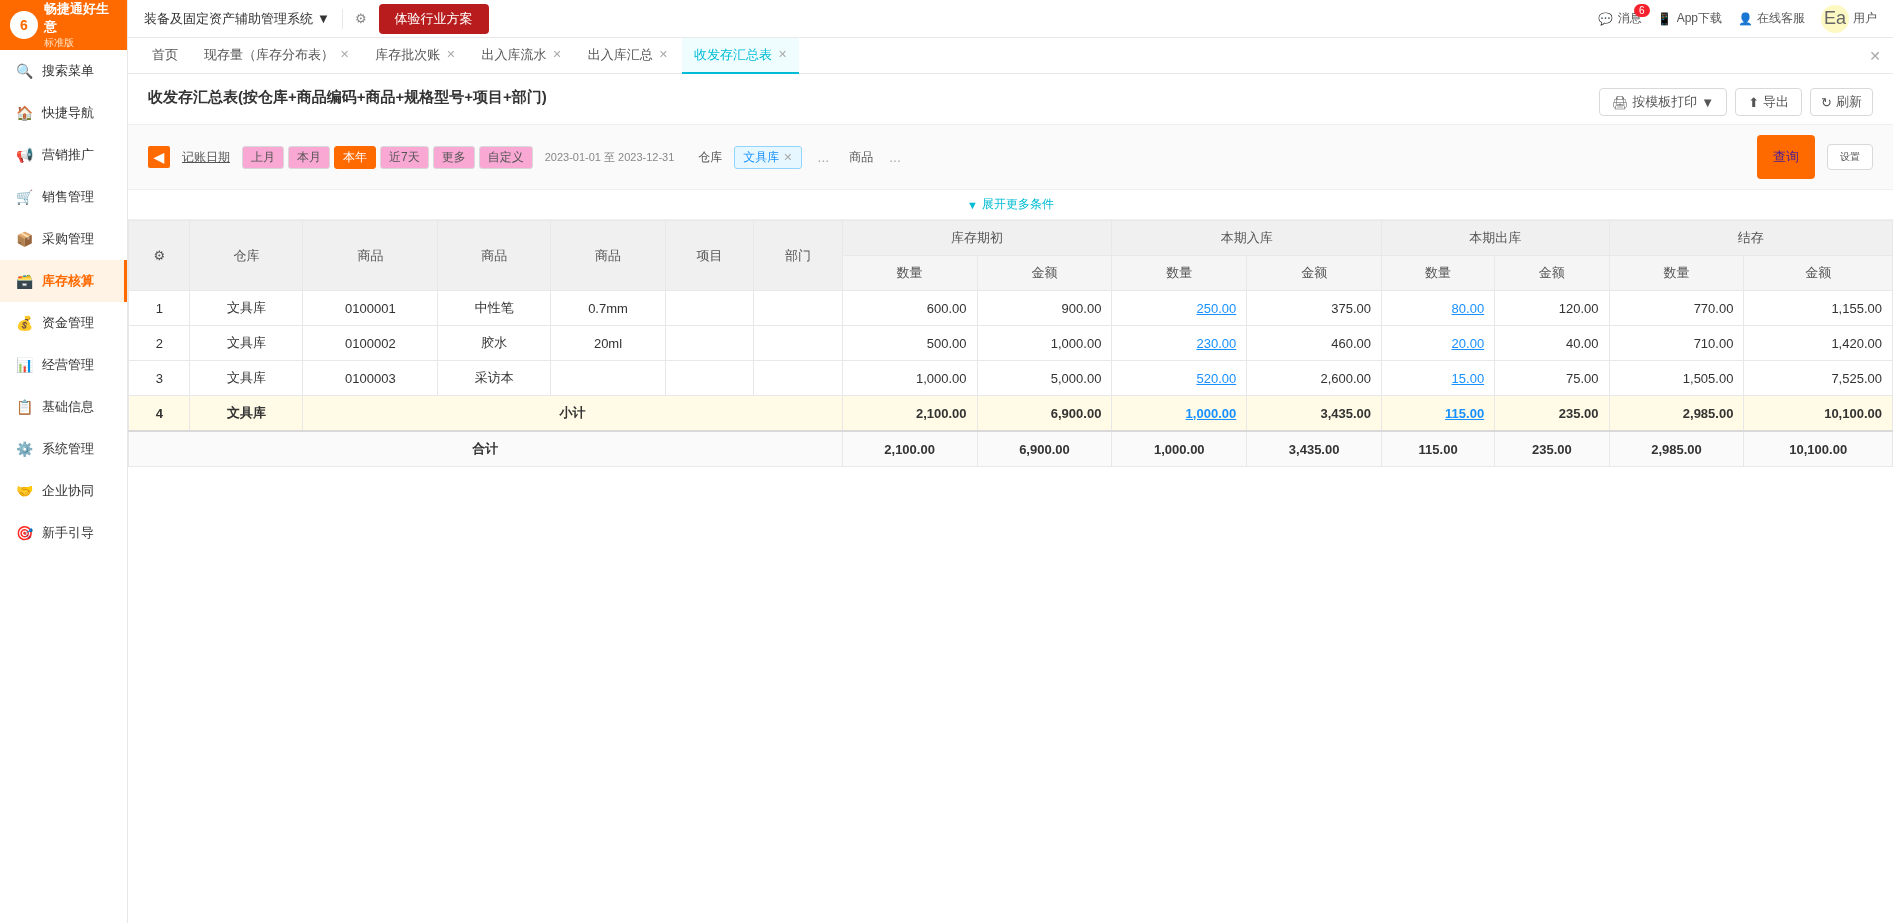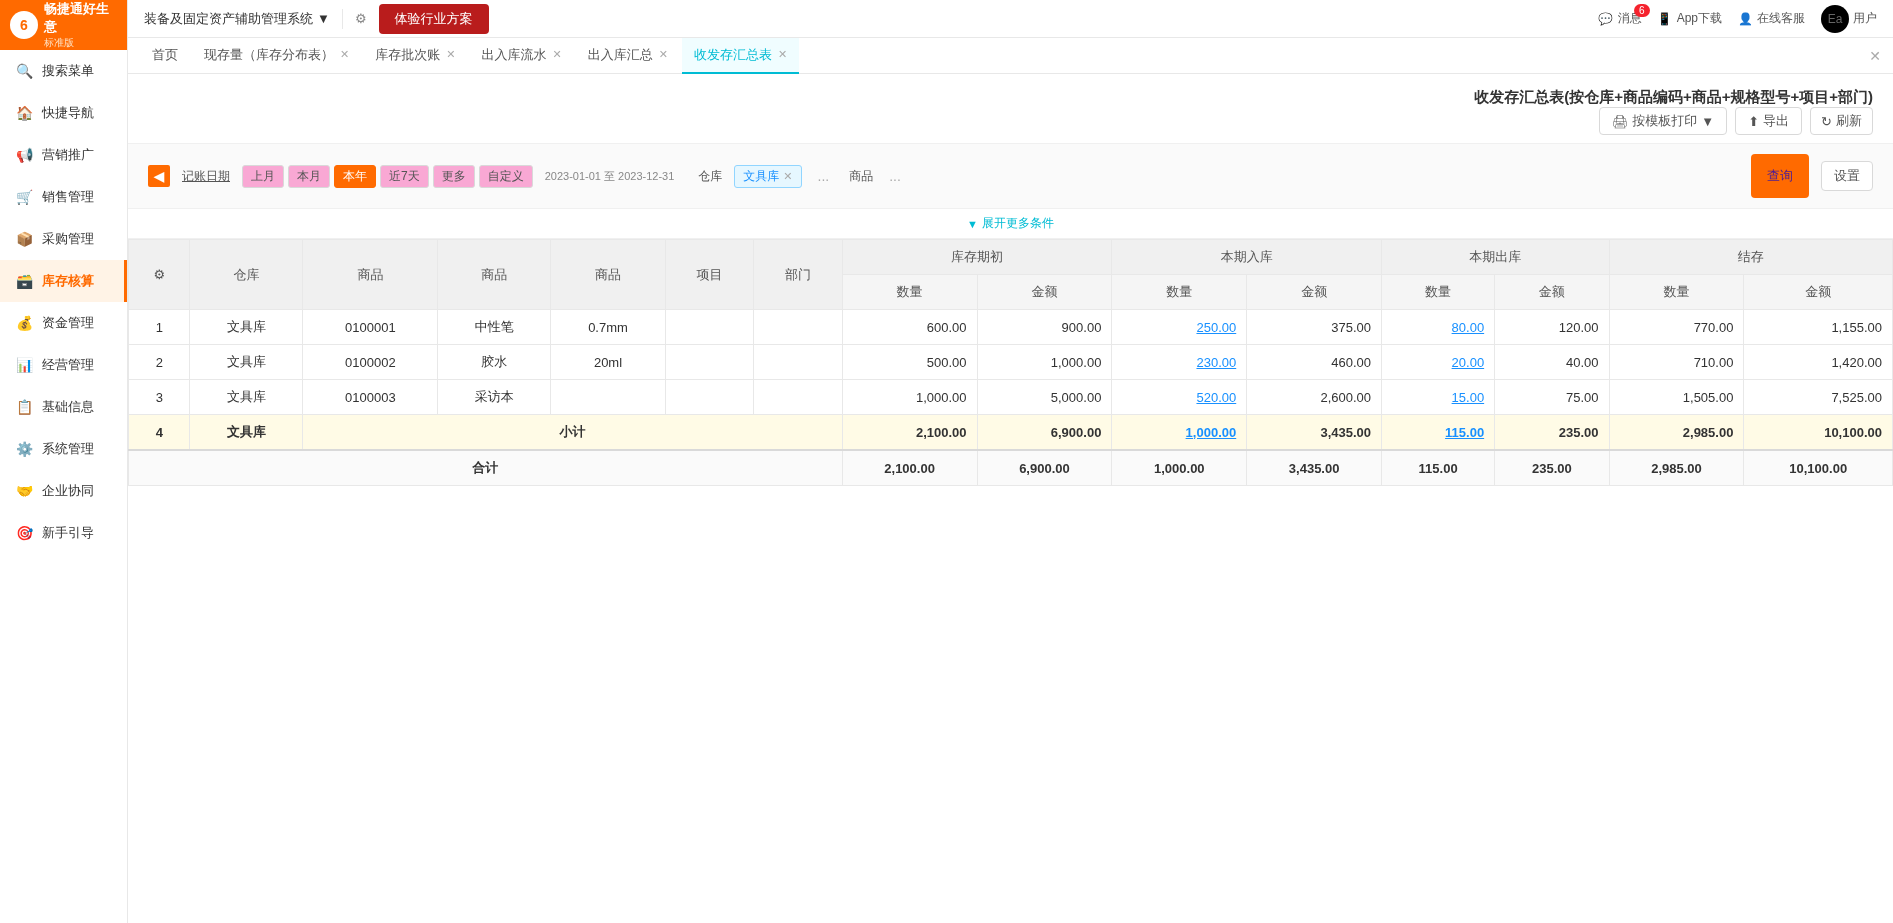--- a/index.html
+++ b/index.html
@@ -16,54 +16,54 @@
     
     .main { flex: 1; display: flex; flex-direction: column; overflow: hidden; }
 
     
     .topbar { height: 38px; background: #fff; display: flex; align-items: center; padding: 0 16px; border-bottom: 1px solid #e8e8e8; gap: 12px; }
     .topbar-system-select { display: flex; align-items: center; gap: 4px; color: #333; font-size: 13px; cursor: pointer; }
     .topbar-btn-exp { background: #b91c1c; color: #fff; border: none; border-radius: 4px; padding: 6px 16px; cursor: pointer; font-size: 13px; }
     .topbar-actions { display: flex; align-items: center; gap: 16px; margin-left: auto; }
     .topbar-action { display: flex; align-items: center; gap: 4px; color: #555; font-size: 12px; cursor: pointer; position: relative; }
     .badge { background: #f5222d; color: #fff; font-size: 10px; border-radius: 8px; padding: 1px 4px; position: absolute; top: -6px; right: -8px; min-width: 16px; text-align: center; }
-    .avatar { width: 28px; height: 28px; background: #000000; border-radius: 50%; display: flex; align-items: center; justify-content: center; font-size: 12px; color: #666; }
+    .avatar { width: 28px; height: 28px; background: #fef9c3; border-radius: 50%; display: flex; align-items: center; justify-content: center; font-size: 18px; color: #666; }
 
     
     .tabbar { display: flex; align-items: center; background: #fff; border-bottom: 1px solid #e8e8e8; padding: 0 12px; height: 36px; gap: 2px; }
     .tab { display: flex; align-items: center; gap: 4px; padding: 0 12px; height: 36px; cursor: pointer; color: #555; font-size: 13px; border-bottom: 2px solid transparent; white-space: nowrap; }
     .tab.active { color: #00bcd4; border-bottom: 2px solid #00bcd4; background: #f0fdff; }
     .tab-close { color: #aaa; font-size: 11px; margin-left: 2px; cursor: pointer; }
     .tabbar-close-all { margin-left: auto; color: #aaa; font-size: 14px; cursor: pointer; }
 
     
     .page-content { flex: 1; overflow-y: auto; background: #fff; padding: 0; }
 
     
-    .page-header { padding: 14px 20px 8px 20px; display: flex; align-items: flex-end; justify-content: space-between; border-bottom: 1px solid #f0f0f0; flex-direction: column; }
+    .page-header { padding: 14px 20px 8px 20px; display: flex; align-items: flex-start; justify-content: space-between; border-bottom: 1px solid #f0f0f0; }
     .page-title { font-size: 15px; font-weight: bold; color: #333; }
     .page-header-actions { display: flex; gap: 8px; }
     .btn-secondary { border: 1px solid #d9d9d9; background: #fff; color: #555; border-radius: 4px; padding: 4px 12px; cursor: pointer; font-size: 13px; display: flex; align-items: center; gap: 4px; }
     .btn-refresh { border: 1px solid #d9d9d9; background: #fff; color: #555; border-radius: 4px; padding: 4px 10px; cursor: pointer; font-size: 13px; display: flex; align-items: center; gap: 4px; }
 
     
     .filter-bar { padding: 10px 20px; background: #fafafa; border-bottom: 1px solid #f0f0f0; display: flex; align-items: center; gap: 12px; flex-wrap: wrap; }
     .filter-toggle { width: 22px; height: 22px; background: #ff6a00; color: #fff; border-radius: 2px; display: flex; align-items: center; justify-content: center; cursor: pointer; font-size: 14px; flex-shrink: 0; }
     .filter-label { color: #555; font-size: 12px; flex-shrink: 0; text-decoration: underline; }
     .filter-date-btns { display: flex; gap: 4px; align-items: center; }
     .filter-date-btn { padding: 2px 8px; border: 1px solid #d9d9d9; background: #f9a8d4; border-radius: 3px; font-size: 12px; cursor: pointer; color: #555; }
     .filter-date-btn.active { background: #ff6a00; color: #fff; border-color: #ff6a00; }
     .filter-date-range { font-size: 11px; color: #888; }
     .filter-warehouse-label { color: #555; font-size: 12px; margin-left: 12px; }
     .filter-tag { display: flex; align-items: center; gap: 4px; background: #e6f7ff; border: 1px solid #91d5ff; border-radius: 3px; padding: 2px 8px; font-size: 12px; color: #1890ff; }
     .filter-tag-close { cursor: pointer; color: #aaa; font-size: 11px; }
     .filter-dots { color: #aaa; font-size: 14px; cursor: pointer; margin-left: 4px; }
     .filter-goods-label { color: #555; font-size: 12px; margin-left: 8px; }
     .filter-query-btn { background: #ff6a00; color: #4c1d95; border: none; border-radius: 4px; padding: 13px 16px; cursor: pointer; font-size: 13px; margin-left: auto; }
-    .filter-set-btn { border: 1px solid #d9d9d9; background: #fff; color: #555; border-radius: 4px; padding: 5px 12px; cursor: pointer; font-size: 13px; }
+    .filter-set-btn { border: 1px solid #d9d9d9; background: #fff; color: #555; border-radius: 4px; padding: 5px 12px; cursor: pointer; font-size: 10px; }
 
     
     .expand-more { display: flex; align-items: center; justify-content: center; padding: 6px; color: #00bcd4; font-size: 12px; cursor: pointer; border-bottom: 1px solid #f0f0f0; }
     .expand-more-icon { font-size: 11px; margin-right: 4px; }
 
     
     .table-container { overflow-x: auto; }
     table { width: 100%; border-collapse: collapse; font-size: 13px; }
     thead tr { background: #f5f5f5; }
     thead th { padding: 8px 10px; text-align: center; color: #555; font-weight: normal; border: 1px solid #e8e8e8; white-space: nowrap; }

